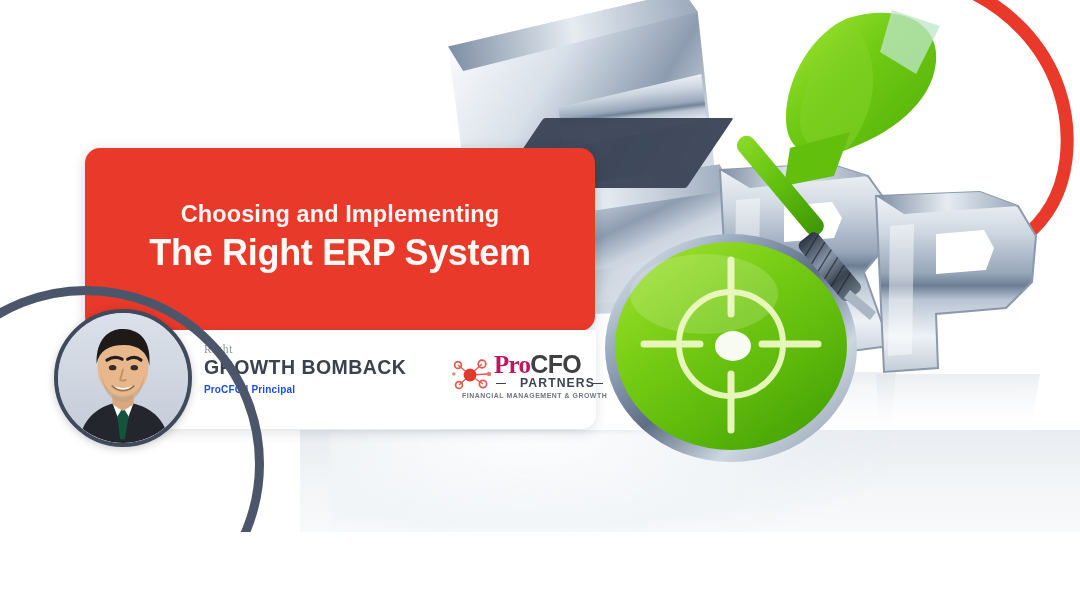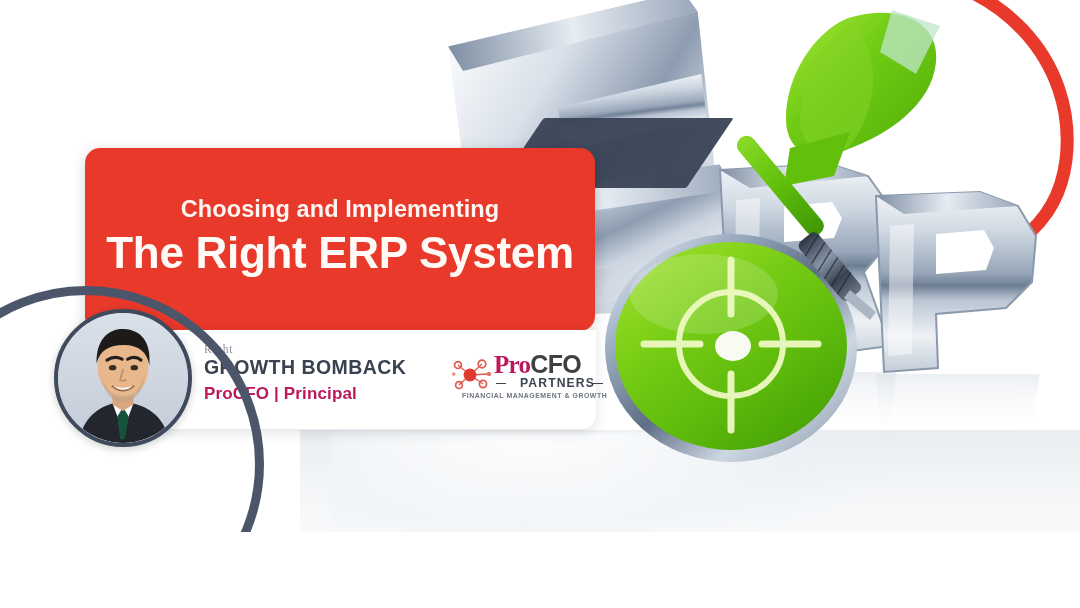--- a/index.html
+++ b/index.html
@@ -39,33 +39,33 @@
     background:#3b4557; transform:skewX(-34deg); border-radius:2px; opacity:.96;
   }
   .title-card {
     position:absolute; left:85px; top:148px; width:510px; height:183px;
     background:#e8392b; border-radius:15px;
     box-shadow:0 3px 14px rgba(0,0,0,.17);
     display:flex; flex-direction:column; align-items:center; justify-content:center;
     padding:6px 18px 10px;
   }
   .t-line1 { color:#fdf6f2; font-size:23.5px; font-weight:bold; letter-spacing:.1px; line-height:1.1; }
-  .t-line2 { color:#fffaf6; font-size:44px; font-weight:bold; letter-spacing:-.3px; line-height:1.16; margin-top:4px; white-space:nowrap; }
+  .t-line2 { color:#fffaf6; font-size:36px; font-weight:bold; letter-spacing:-.3px; line-height:1.16; margin-top:4px; white-space:nowrap; }
   .t-line3 { color:#fdf4f0; font-size:20.5px; font-weight:bold; letter-spacing:.1px; margin-top:9px; }
 
   
   .speaker-card {
     position:absolute; left:100px; top:330px; width:496px; height:99px;
     background:#ffffff; border-bottom-right-radius:14px; border-top-right-radius:0;
     box-shadow:0 4px 12px rgba(30,40,60,.13);
   }
   .spk-text { position:absolute; left:104px; top:13px; }
   .spk-with { font-size:11.5px; color:#8e949d; font-family:"Liberation Serif", serif; letter-spacing:.7px; }
   .spk-name { font-size:19.5px; font-weight:bold; color:#39424f; letter-spacing:.45px; margin-top:1px; }
-  .spk-role { font-size:17px; font-weight:bold; color:#be185d; letter-spacing:.15px; margin-top:5px; }
+  .spk-role { font-size:10px; font-weight:bold; color:#1d4ed8; letter-spacing:.15px; margin-top:5px; }
 
   
   .procfo { position:absolute; left:352px; top:18px; width:150px; height:62px; }
   .pc-mark { position:absolute; left:0; top:10px; width:40px; height:34px; }
   .pc-word { position:absolute; left:42px; top:4px; font-size:25px; font-weight:bold; letter-spacing:-.7px; line-height:1; }
   .pc-pro { color:#be185d;font-family:Liberation Serif, serif; }
   .pc-cfo { color:#404040;text-align:center; }
   .pc-partners { position:absolute; left:68px; top:28px; font-size:12.2px; font-weight:bold; color:#3b4450; letter-spacing:1.1px; white-space:nowrap; }
   .pc-rule { position:absolute; top:34.5px; height:1.6px; background:#3b4450; }
   .pc-rule-l { left:44px; width:10px; }

